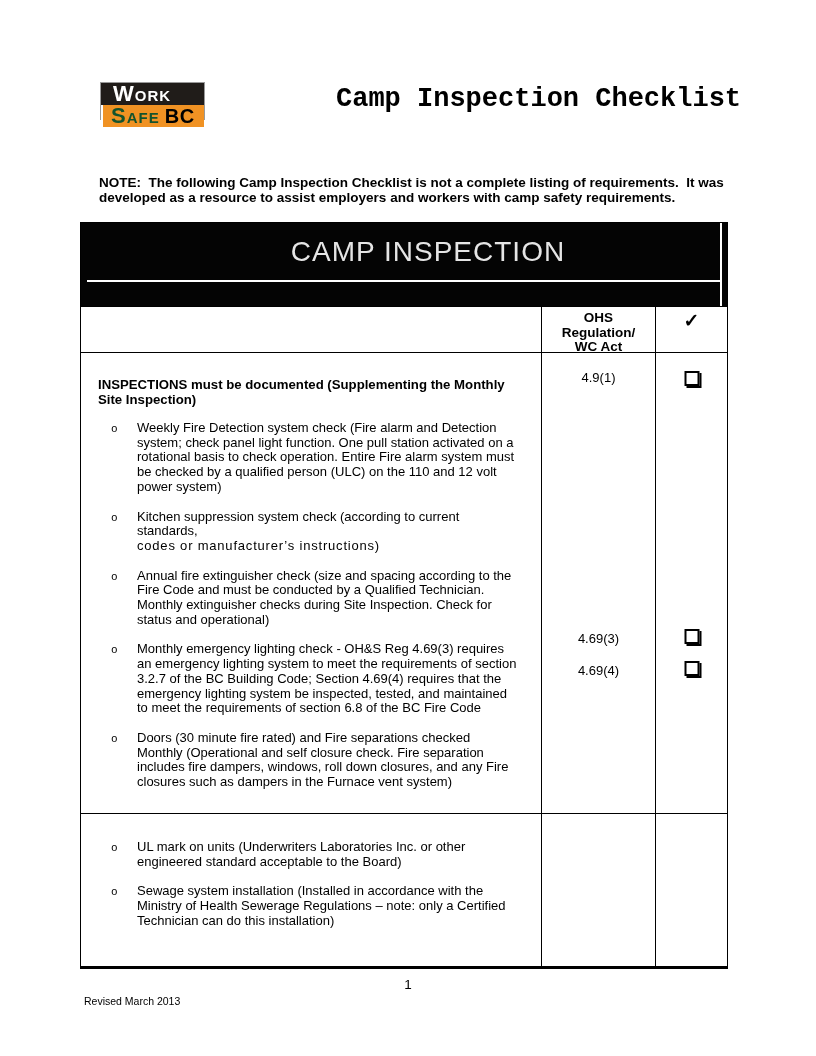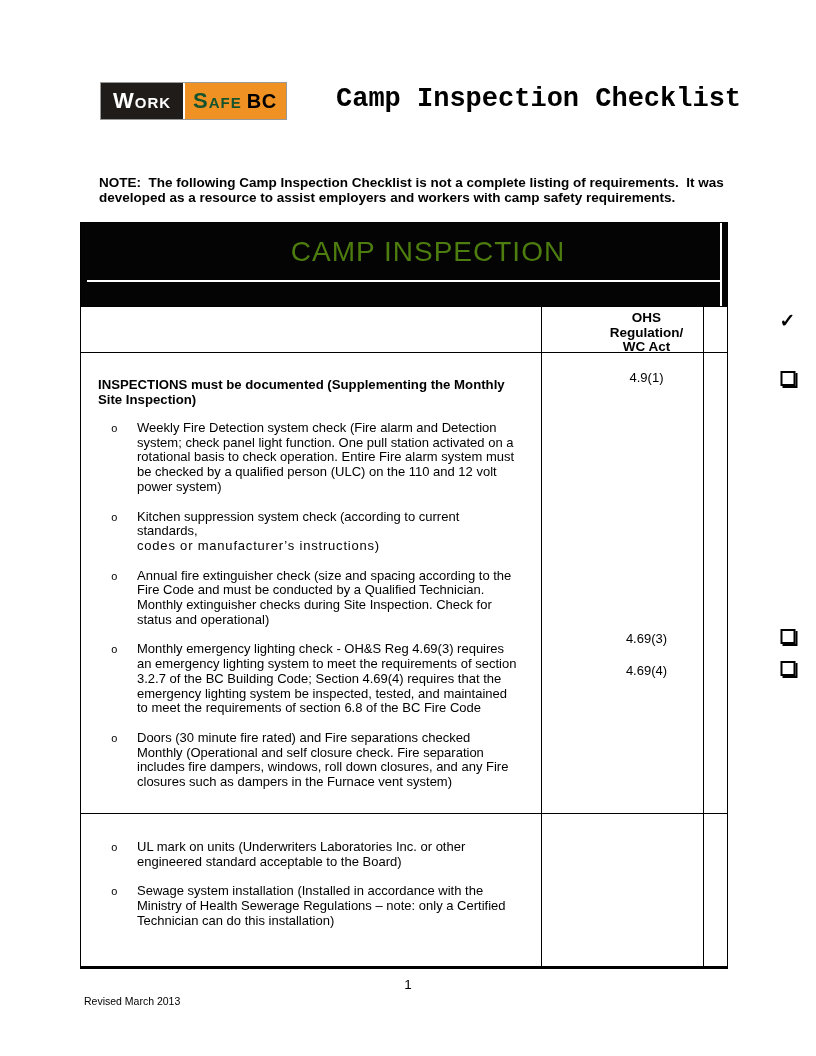--- a/index.html
+++ b/index.html
@@ -2,40 +2,40 @@
 <html><head>
 <meta charset="utf-8">
 <style>
   html,body{margin:0;padding:0;}
   body{
     width:816px;height:1056px;background:#ffffff;position:relative;
     font-family:"Liberation Sans",sans-serif;color:#000;overflow:hidden;
   }
   
   .logo{position:absolute;left:100px;top:82px;height:38px;display:flex;
-        border:1px solid #999;box-sizing:border-box;}
+        border:1px solid #999;box-sizing:border-box;flex-direction:column;}
   .logo-left{background:#201c19;color:#fff;display:flex;align-items:center;padding:0 12px;}
   .logo-right{background:#F09223;display:flex;align-items:center;padding:0 9px 0 8px;border-left:2px solid #fff;}
   .logo .sc{font-variant:small-caps;font-weight:bold;font-size:22px;letter-spacing:1px;line-height:1;}
   .logo .safe{color:#14532d;}
   .logo .bc{font-variant:normal;font-size:20px;font-weight:bold;color:#000000;margin-left:5px;letter-spacing:0.5px;line-height:1;}
   
   .title{position:absolute;left:336px;top:84px;margin:0;font-size:27px;font-weight:bold;font-family:Liberation Mono, monospace;}
   .note{position:absolute;left:83px;top:159px;width:632px;margin:16px;
         font-size:13.5px;font-weight:bold;line-height:15px;white-space:pre-wrap;}
   
   .ctable{position:absolute;left:80px;top:222px;width:648px;box-sizing:border-box;
           border:1px solid #000;border-bottom-width:3px;background:#fff;}
   .banner-area{background:#040404;position:relative;}
   .banner{height:57px;display:flex;align-items:center;justify-content:center;
-          padding-left:48px;color:#4d7c0f;font-size:28px;letter-spacing:1px;}
+          padding-left:48px;color:#e5e5e5;font-size:28px;letter-spacing:1px;}
   .banner-hline{height:2px;background:#fff;margin:0 6px;}
   .banner2{height:24px;}
   .banner-vline{position:absolute;top:0;right:5px;width:2px;height:100%;background:#fff;}
-  .row{display:grid;grid-template-columns:461px 114px 71px;border-top:1px solid #000;box-sizing:border-box;gap:48px;}
+  .row{display:grid;grid-template-columns:461px 114px 71px;border-top:1px solid #000;box-sizing:border-box;}
   .row > div{box-sizing:border-box;}
   .c1,.c2{border-right:1px solid #000;}
   .row.head{height:46px;}
   .row.r-insp{height:461px;}
   .row.r-cert{height:153px;}
   .reg-head{text-align:center;font-weight:bold;font-size:13.5px;line-height:14.6px;padding-top:4px;}
   .check-head{text-align:center;padding-top:2px;}
   .checkmark{font-size:19px;font-weight:bold;}
   
   .cell-pad{padding:12px 6px 0 5px;}

